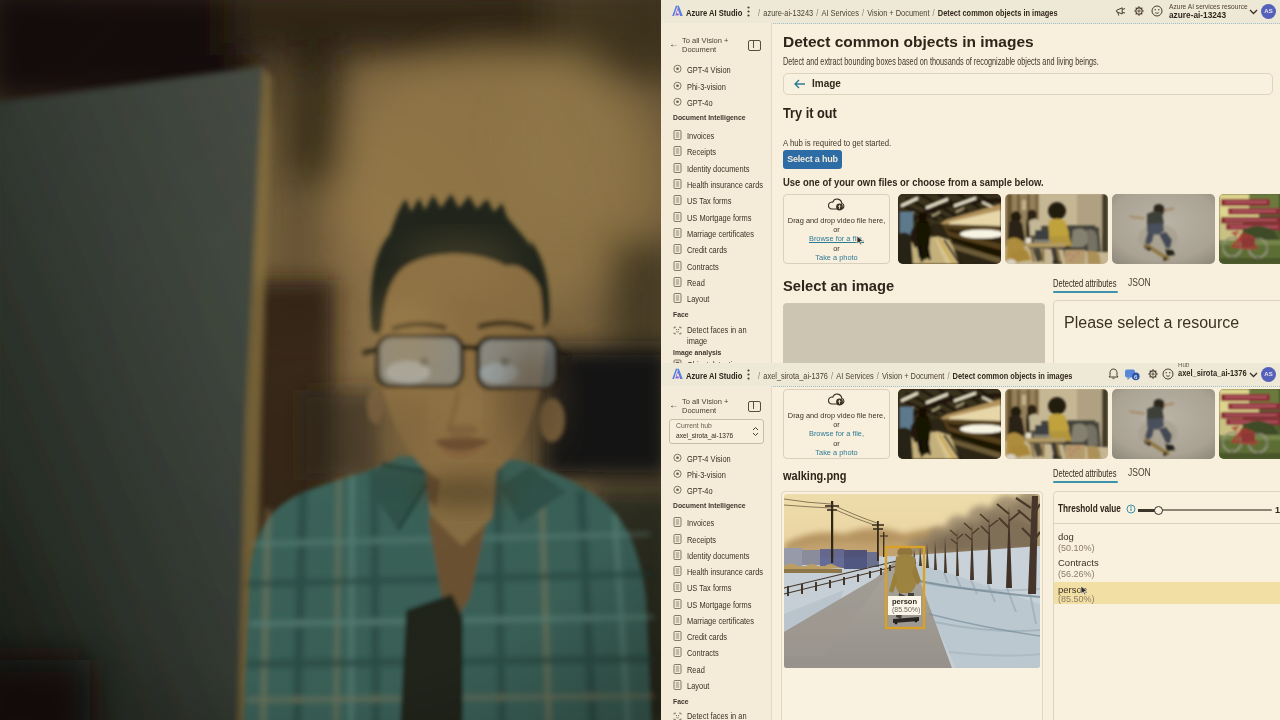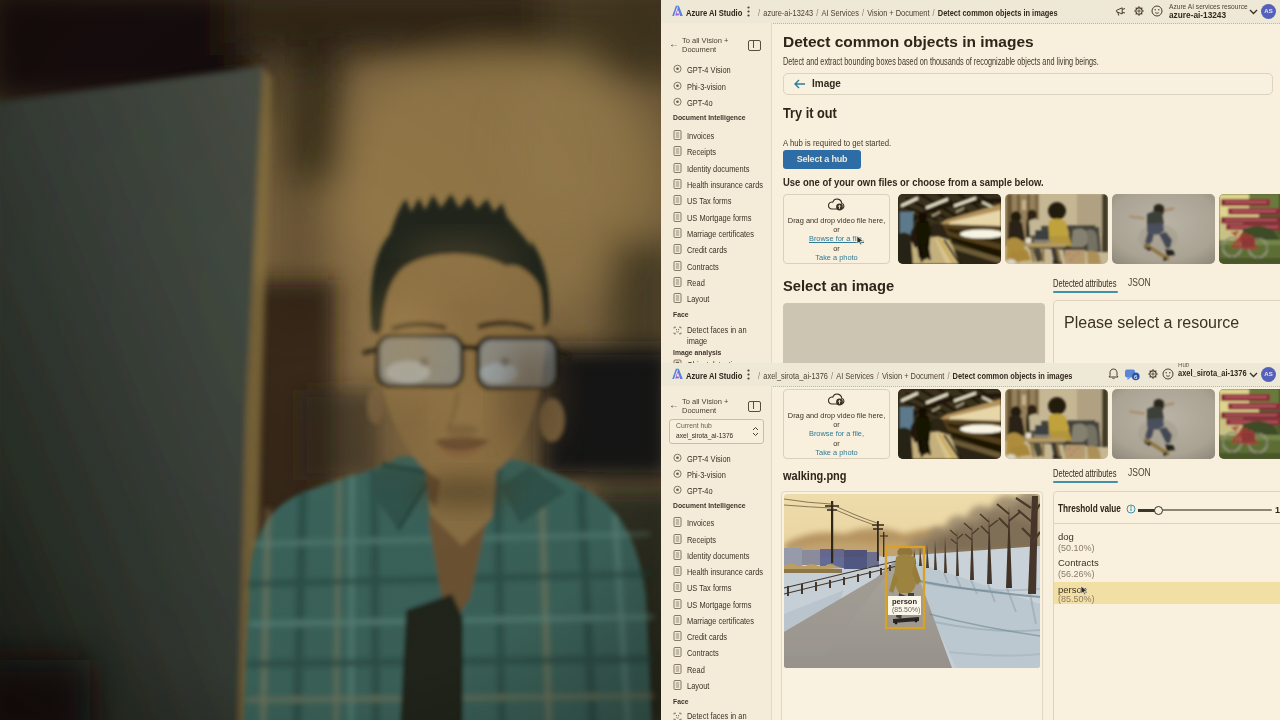--- a/index.html
+++ b/index.html
@@ -476,21 +476,21 @@
 <div style="position:absolute;left:122px;top:33px;font-size:15.5px;font-weight:bold;color:#2f251b;white-space:nowrap">Detect common objects in images</div>
 <div style="position:absolute;left:122px;top:56px;font-size:10px;color:#42372a;transform:scaleX(.73);transform-origin:0 0;white-space:nowrap">Detect and extract bounding boxes based on thousands of recognizable objects and living beings.</div>
 <div style="position:absolute;left:122px;top:73px;width:488px;height:20px;border:1px solid #ded3bf;border-radius:5px;background:#f9f1df">
   <svg style="position:absolute;left:10px;top:5px" width="12" height="10" viewBox="0 0 12 10">
           <path d="M5,1 L1,5 L5,9 M1,5 L11,5" fill="none" stroke="#2e7b96" stroke-width="1.4"></path>
         </svg>
   <span style="position:absolute;left:28px;top:4px;font-size:10px;font-weight:bold;color:#32281d">Image</span>
 </div>
 <div style="position:absolute;left:122px;top:104px;font-size:15px;font-weight:bold;color:#2f251b;transform:scaleX(.85);transform-origin:0 0">Try it out</div>
 <div style="position:absolute;left:122px;top:137px;font-size:9.5px;color:#42372a;transform:scaleX(.82);transform-origin:0 0;white-space:nowrap">A hub is required to get started.</div>
-<div style="position:absolute;left:122px;top:150px;width:78px;height:19px;background:#2d6ca4;border-radius:3px;color:#f2ead8;font-size:9px;font-weight:bold;text-align:center;line-height:19px;letter-spacing:-.2px">Select a hub</div>
+<div style="position:absolute;left:122px;top:150px;width:59px;height:19px;background:#2d6ca4;border-radius:3px;color:#f2ead8;font-size:9px;font-weight:bold;text-align:center;line-height:19px;letter-spacing:-.2px">Select a hub</div>
 <div style="position:absolute;left:122px;top:176px;font-size:10.5px;font-weight:bold;color:#32281d;transform:scaleX(.9);transform-origin:0 0;white-space:nowrap">Use one of your own files or choose from a sample below.</div>
 <div style="position:absolute;left:122px;top:194px;width:500px;height:70px">
 <div style="position:absolute;left:0;top:0;width:105px;height:68px;border:1px solid #d9cfbc;border-radius:4px;background:#f8efdd;text-align:center">
 <svg style="margin-top:3px" width="17" height="13" viewBox="0 0 17 13">
             <path d="M4,11 a3.5,3.5 0 1 1 .8-6.9 a4.6,4.6 0 0 1 8.9,1.2 a2.9,2.9 0 0 1 -.4,5.7 Z" fill="none" stroke="#3c3124" stroke-width="1.1"></path>
             <circle cx="11.5" cy="9" r="3.4" fill="#3c3124"></circle>
             <path d="M11.5,10.8 L11.5,7.4 M10.2,8.6 L11.5,7.3 L12.8,8.6" stroke="#f2ead8" stroke-width=".9" fill="none"></path>
           </svg>
 <div style="font-size:7.4px;color:#3c3124;line-height:9.2px;margin-top:1px;white-space:nowrap">Drag and drop video file here,<br>or<br><span style="color:#2e7b96"><span style="text-decoration:underline">Browse for a file,</span></span><br>or<br><span style="color:#2e7b96">Take a photo</span></div><svg style="position:absolute;left:72px;top:41px" width="8" height="9" viewBox="0 0 8 9">
             <path d="M1,0 L7,5 L4.2,5.4 L5.6,8.2 L4.4,8.8 L3,6 L1,7.6 Z" fill="#2e2a22" stroke="#f5eedd" stroke-width=".7"></path>

